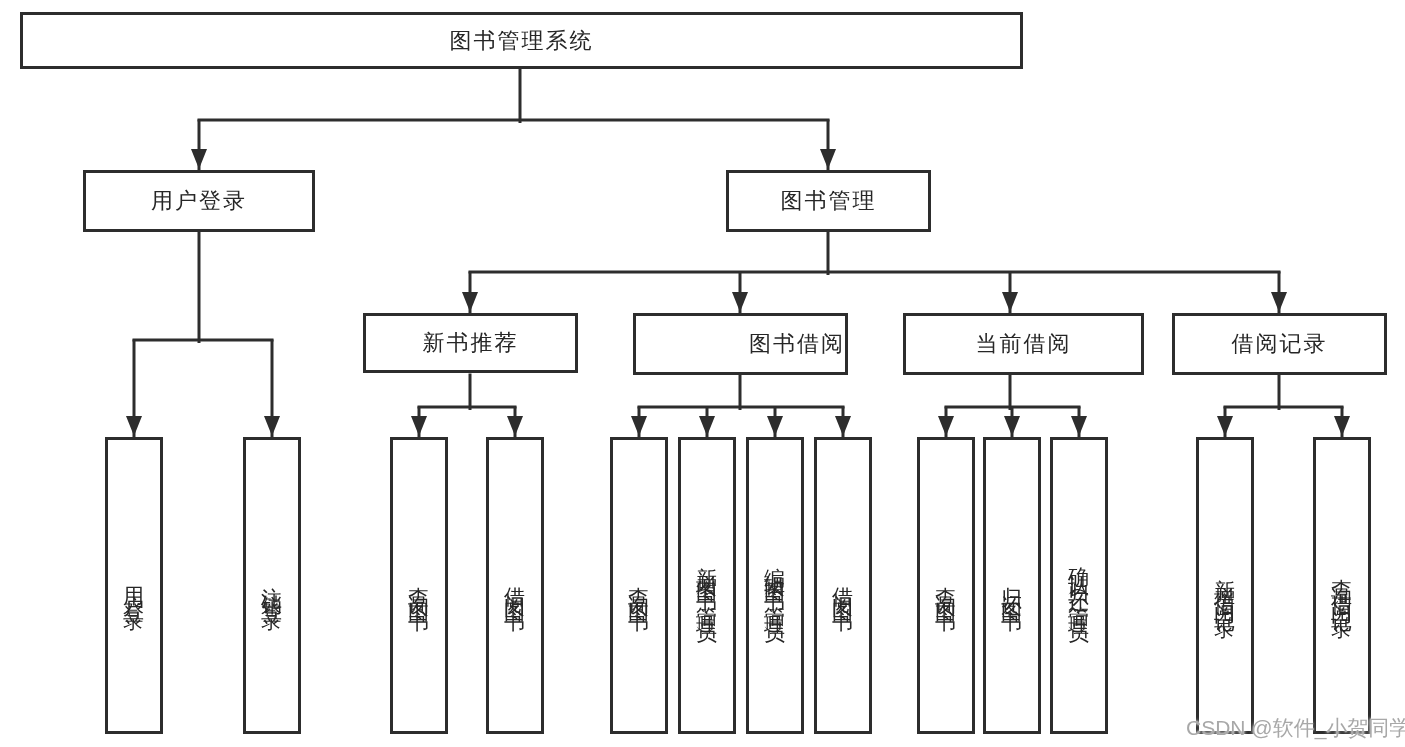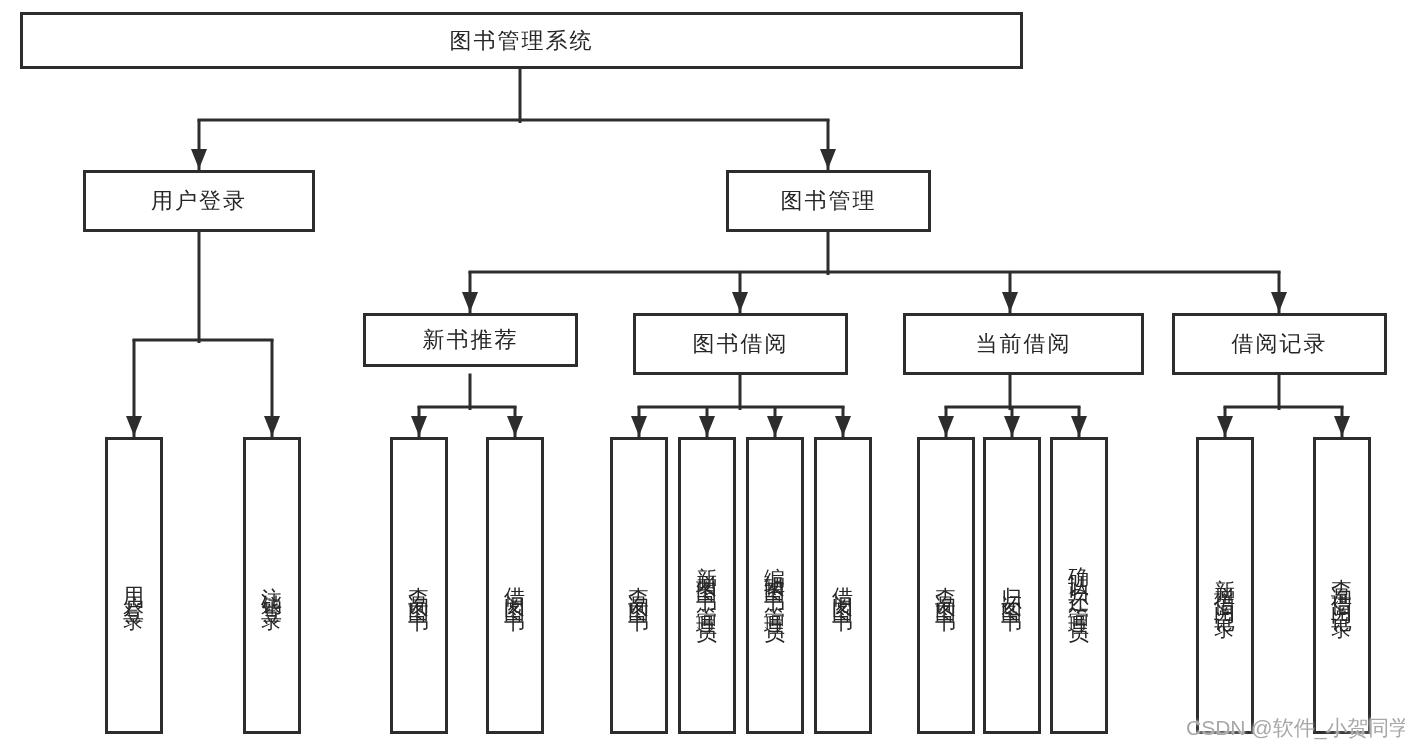--- a/index.html
+++ b/index.html
@@ -118,24 +118,24 @@
     <span class="lbl">图书管理系统</span>
   </div>
 
   <div class="node h-node" style="left:83px; top:170px; width:232px; height:62px;">
     <span class="lbl">用户登录</span>
   </div>
   <div class="node h-node" style="left:710px; top:170px; width:205px; height:62px;margin-left:16px;">
     <span class="lbl">图书管理</span>
   </div>
 
-  <div class="node h-node" style="left:363px; top:313px; width:215px; height:54px;">
+  <div class="node h-node" style="left:363px; top:313px; width:215px; height:60px;">
     <span class="lbl">新书推荐</span>
   </div>
-  <div class="node h-node" style="left:633px; top:313px; width:215px; height:62px;">
+  <div class="node h-node" style="left:633px; top:313px; width:215px; height:62px;justify-content:flex-end;">
     <span class="lbl">图书借阅</span>
   </div>
   <div class="node h-node" style="left:903px; top:313px; width:241px; height:62px;">
     <span class="lbl">当前借阅</span>
   </div>
   <div class="node h-node" style="left:1172px; top:313px; width:215px; height:62px;">
     <span class="lbl">借阅记录</span>
   </div>
 
   <div class="node v-node" style="left:105px; top:437px; width:58px; height:297px;">

